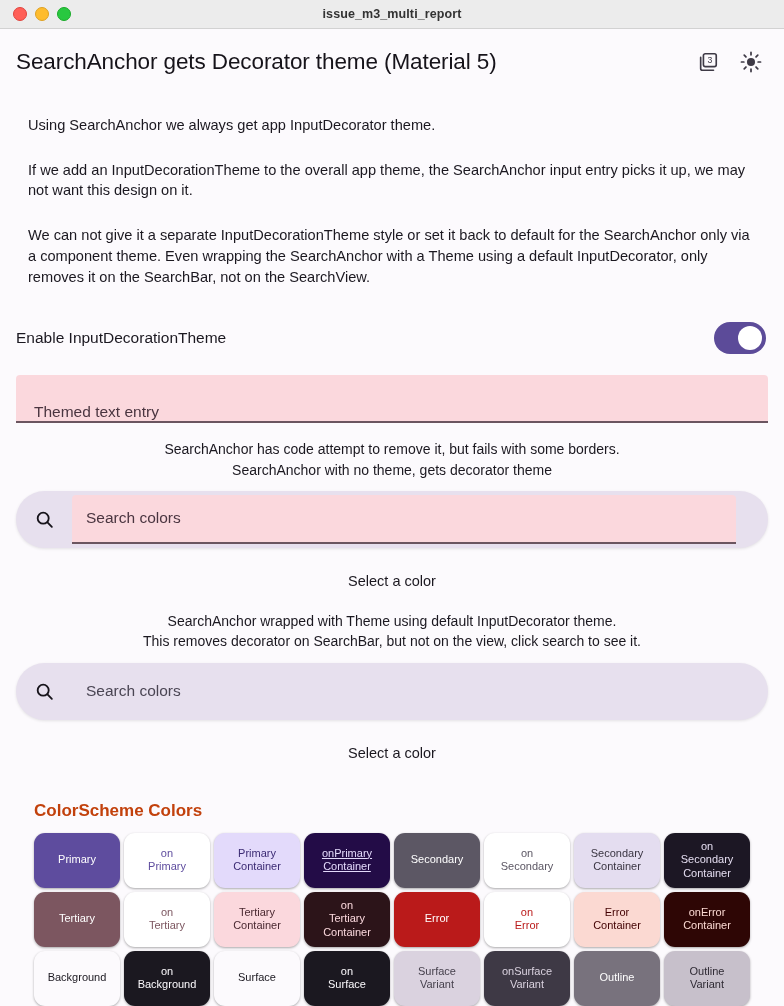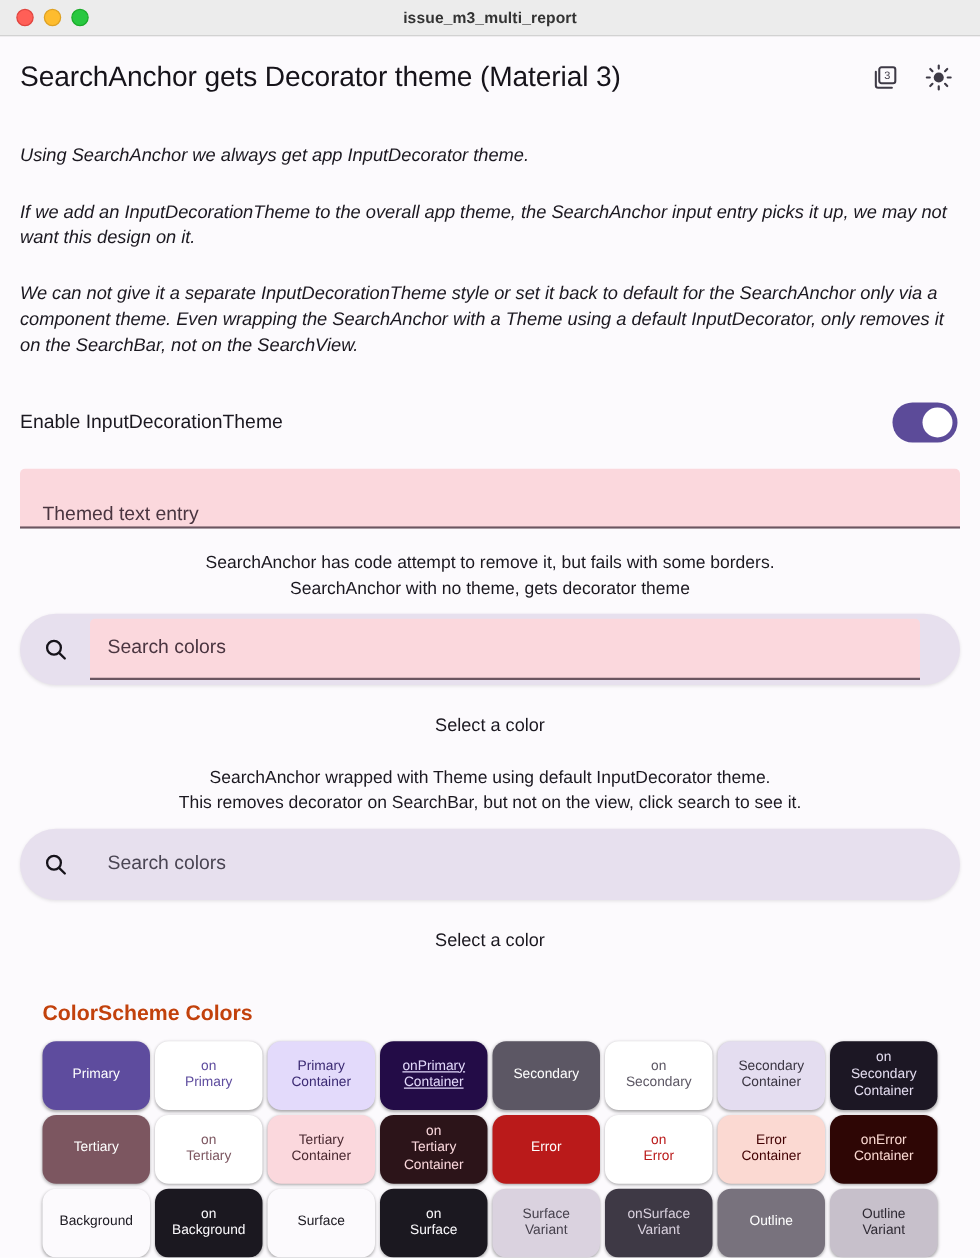--- a/index.html
+++ b/index.html
@@ -89,22 +89,21 @@
     align-items: center;
     justify-content: center;
     color: #3E3A46;
   }
 
   
   .para {
     font-size: 14.6px;
     line-height: 1.42;
     color: #1B1820;
-    margin: 0;
-    font-style: italic;
+    margin: 12px;
   }
   .p1 { margin-top: 24px; }
   .p2 { margin-top: 24px; }
   .p3 { margin-top: 24px; }
 
   
   .switch-row {
     display: flex;
     align-items: center;
     margin-top: 34px;
@@ -248,21 +247,21 @@
       <div class="light red"></div>
       <div class="light yellow"></div>
       <div class="light green"></div>
     </div>
     <div class="titlebar-title">issue_m3_multi_report</div>
   </div>
 
   <div class="app">
 
     <div class="appbar">
-      <div class="app-title">SearchAnchor gets Decorator theme (Material 3)</div>
+      <div class="app-title">SearchAnchor gets Decorator theme (Material 5)</div>
       <div class="appbar-actions">
         <div class="icon-btn" title="3">
           <svg width="22" height="22" viewBox="0 0 24 24" fill="none" stroke="currentColor" stroke-width="1.8">
             <rect x="7" y="3" width="14" height="14" rx="2"></rect>
             <path d="M4 7v12a2 2 0 0 0 2 2h12" stroke-linecap="round"></path>
             <text x="14" y="13.4" font-size="9.5" font-family="'Liberation Sans', sans-serif" fill="currentColor" stroke="none" text-anchor="middle">3</text>
           </svg>
         </div>
         <div class="icon-btn">
           <svg width="22" height="22" viewBox="0 0 24 24" fill="currentColor">

